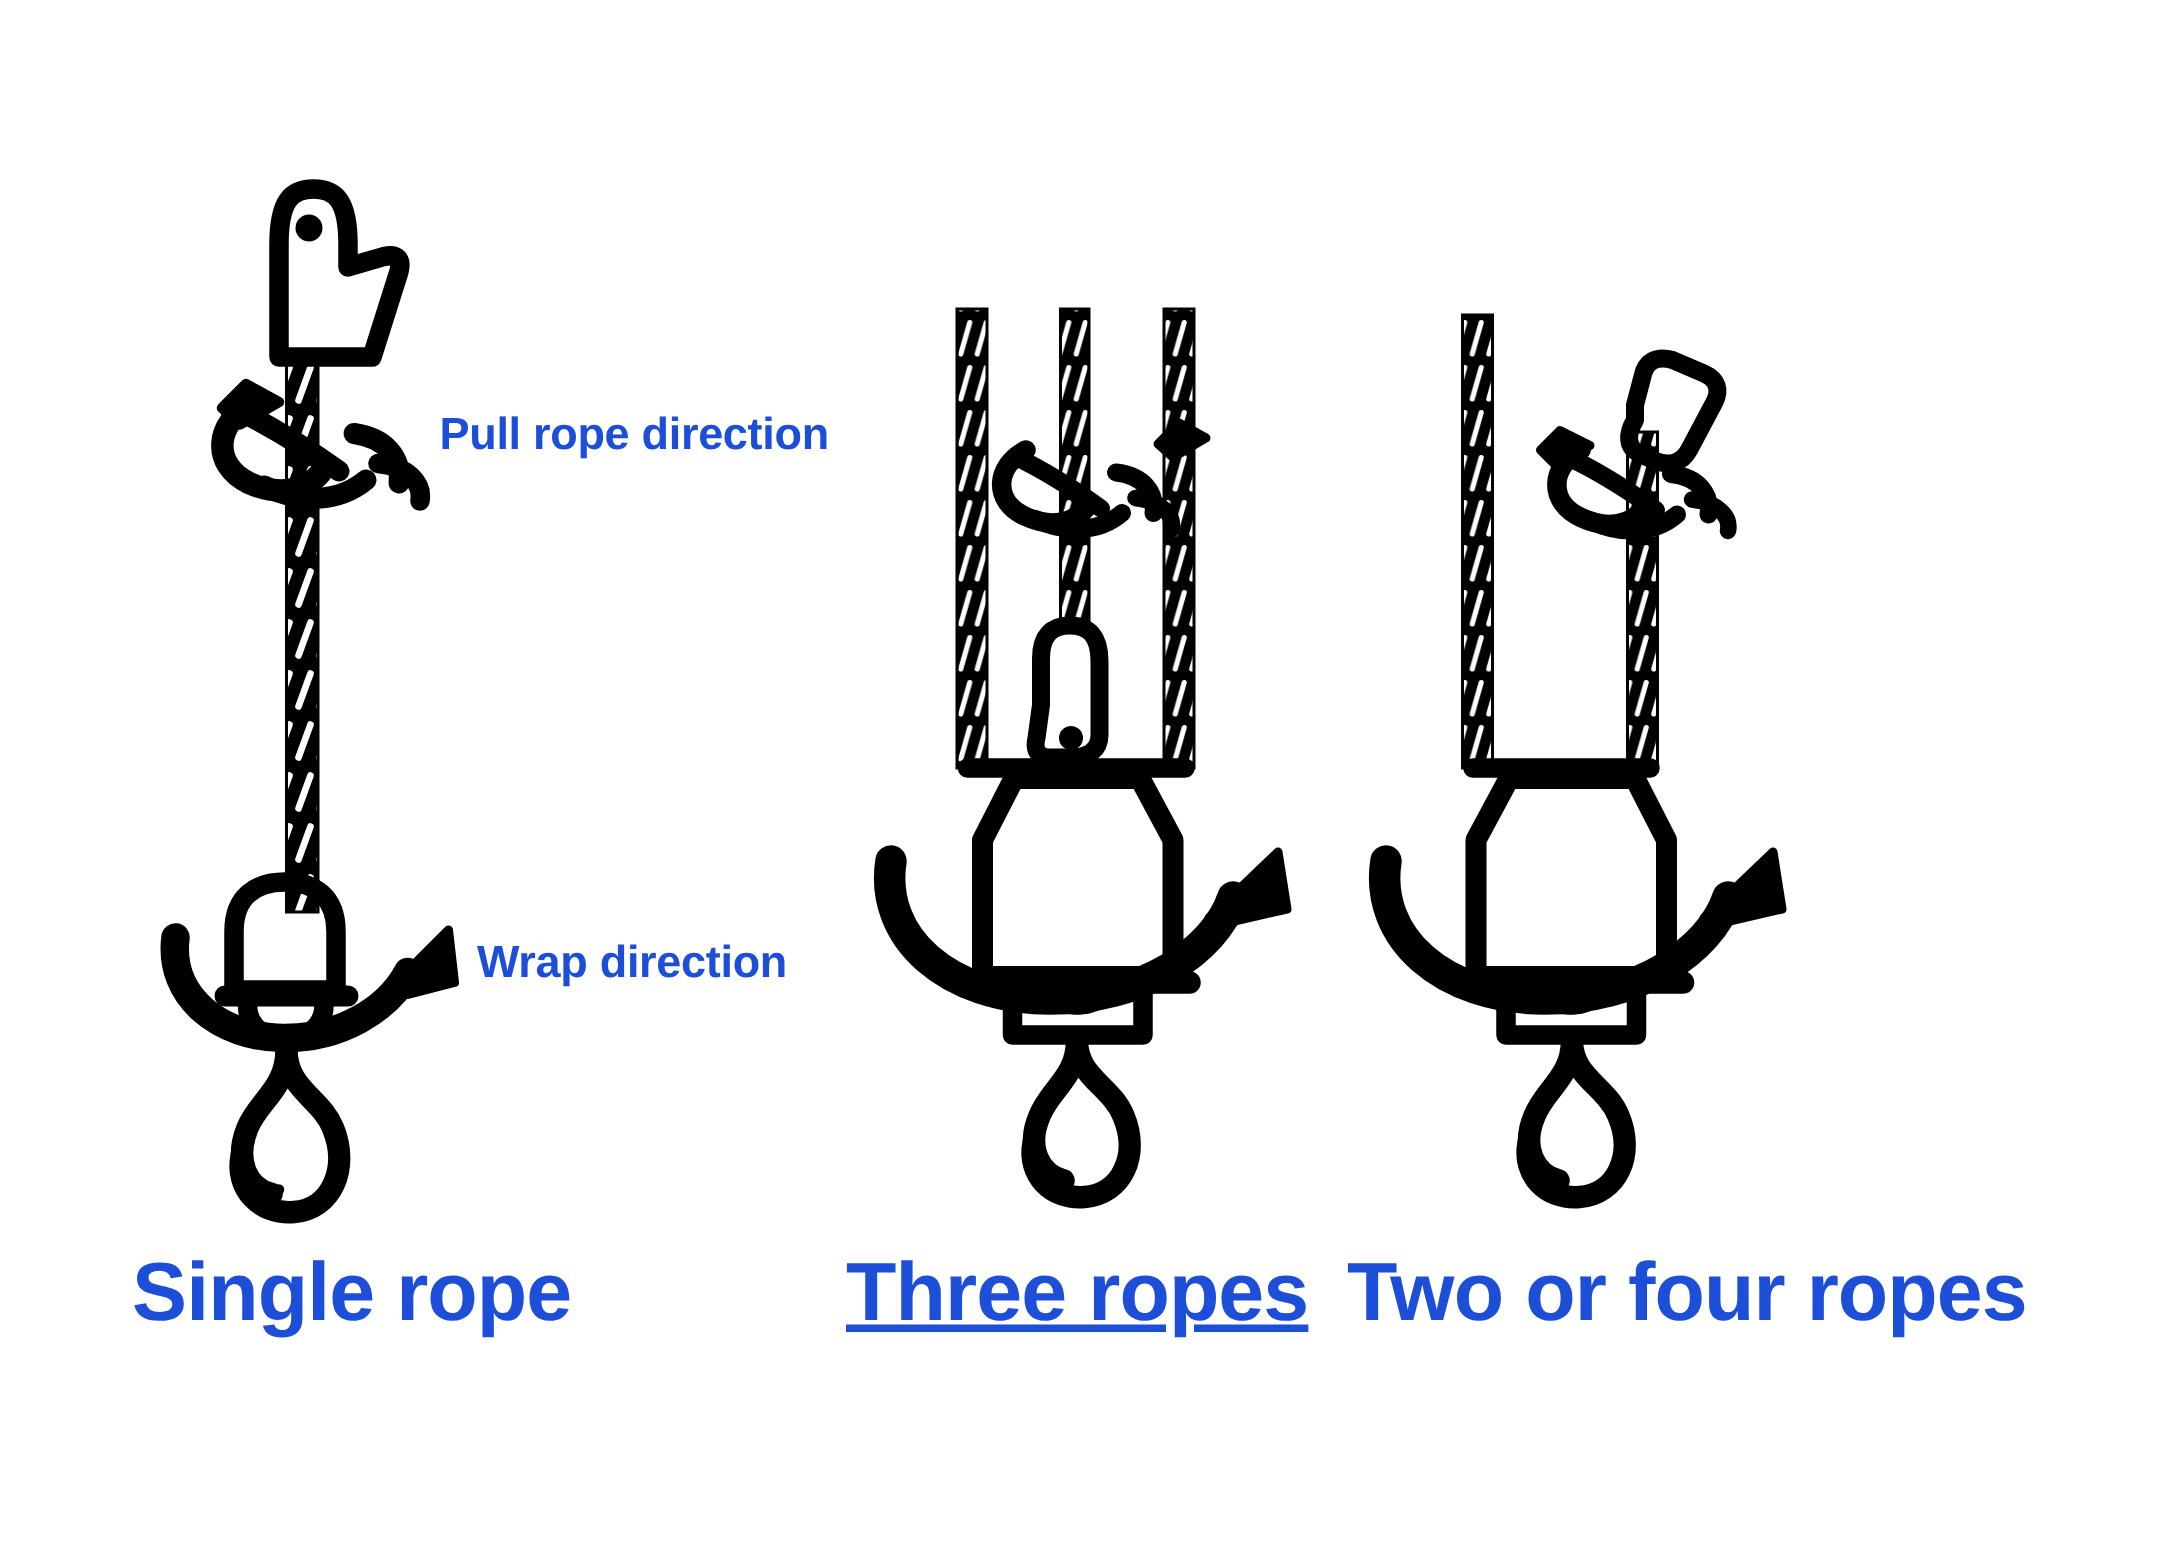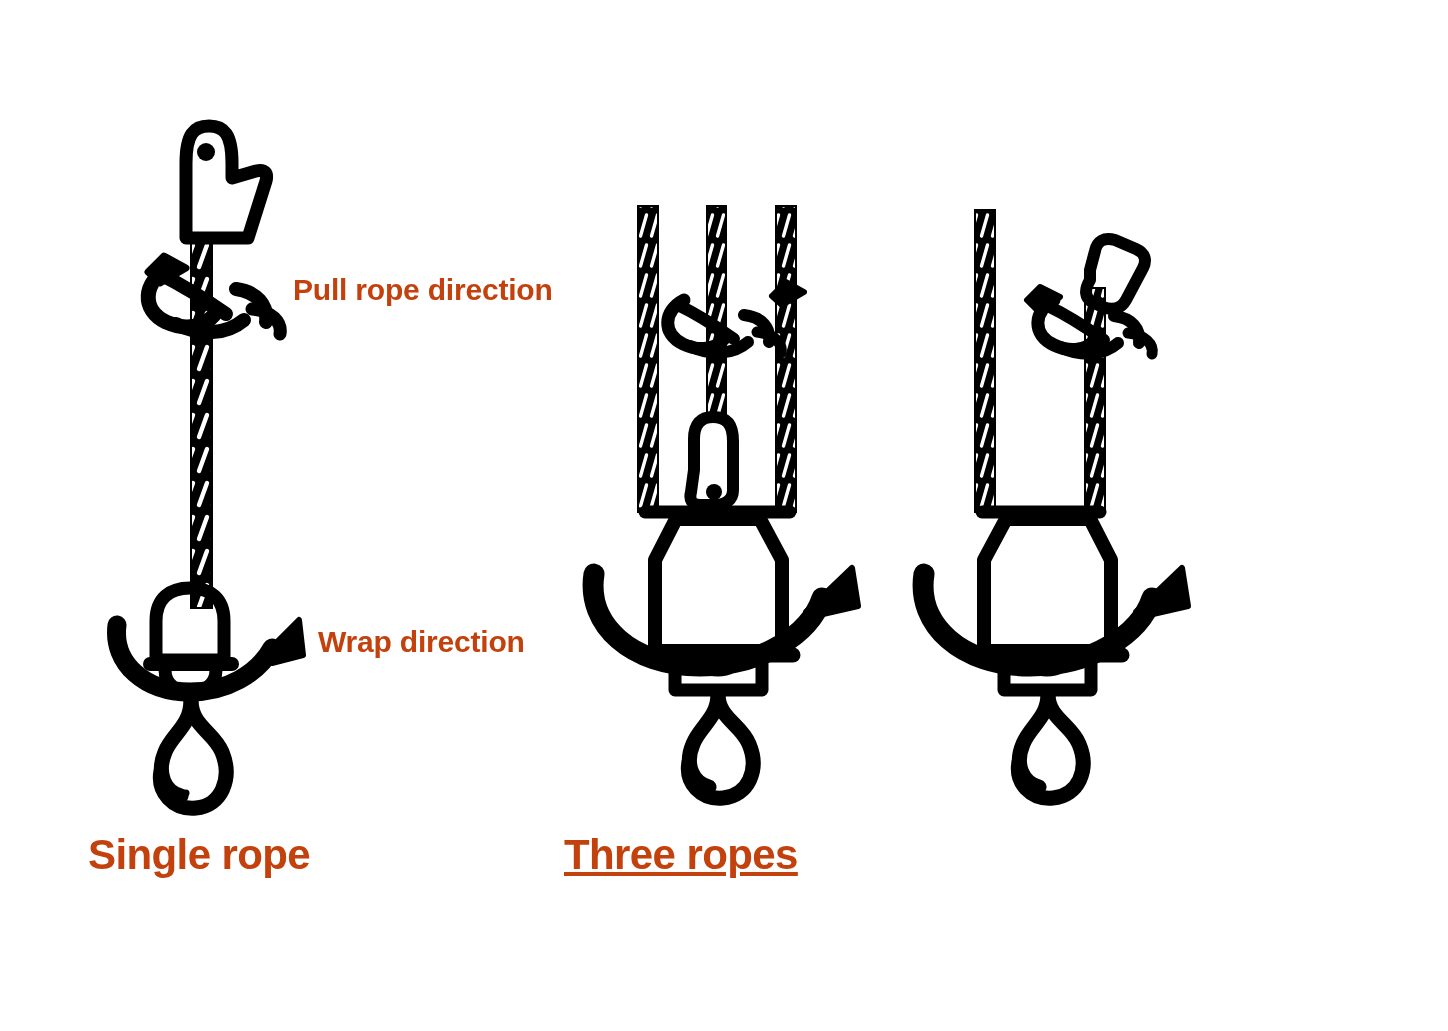--- a/index.html
+++ b/index.html
@@ -18,32 +18,32 @@
   }
   #diagram-svg {
     position: absolute;
     left: 0;
     top: 0;
     width: 1448px;
     height: 1031px;
   }
   .txt {
     position: absolute;
-    color: #c2410c;
+    color: #1d4ed8;
     font-family: "Liberation Sans", sans-serif;
     font-weight: bold;
     white-space: nowrap;
     line-height: 1;
   }
   .annot-label {
     font-size: 30px;
     letter-spacing: -0.2px;
   }
   .caption-label {
-    font-size: 42px;
+    font-size: 55px;
     letter-spacing: -0.6px;
   }
   #lbl-pull  { left: 293px; top: 275px; }
   #lbl-wrap  { left: 318px; top: 627px; }
   #cap-single { left: 88px;  top: 834px; }
   #cap-three  { left: 564px; top: 834px; text-decoration: underline; }
   #cap-twofour{ left: 898px; top: 834px; }
 </style>
 </head>
 <body>
@@ -281,14 +281,15 @@
   </svg>
 
   <div class="txt annot-label" id="lbl-pull">Pull rope direction</div>
 
   <div class="txt annot-label" id="lbl-wrap">Wrap direction</div>
 
   <div class="txt caption-label" id="cap-single">Single rope</div>
 
   <div class="txt caption-label" id="cap-three">Three ropes</div>
 
+  <div class="txt caption-label" id="cap-twofour">Two or four ropes</div>
 
 </div>
 
 </body></html>

